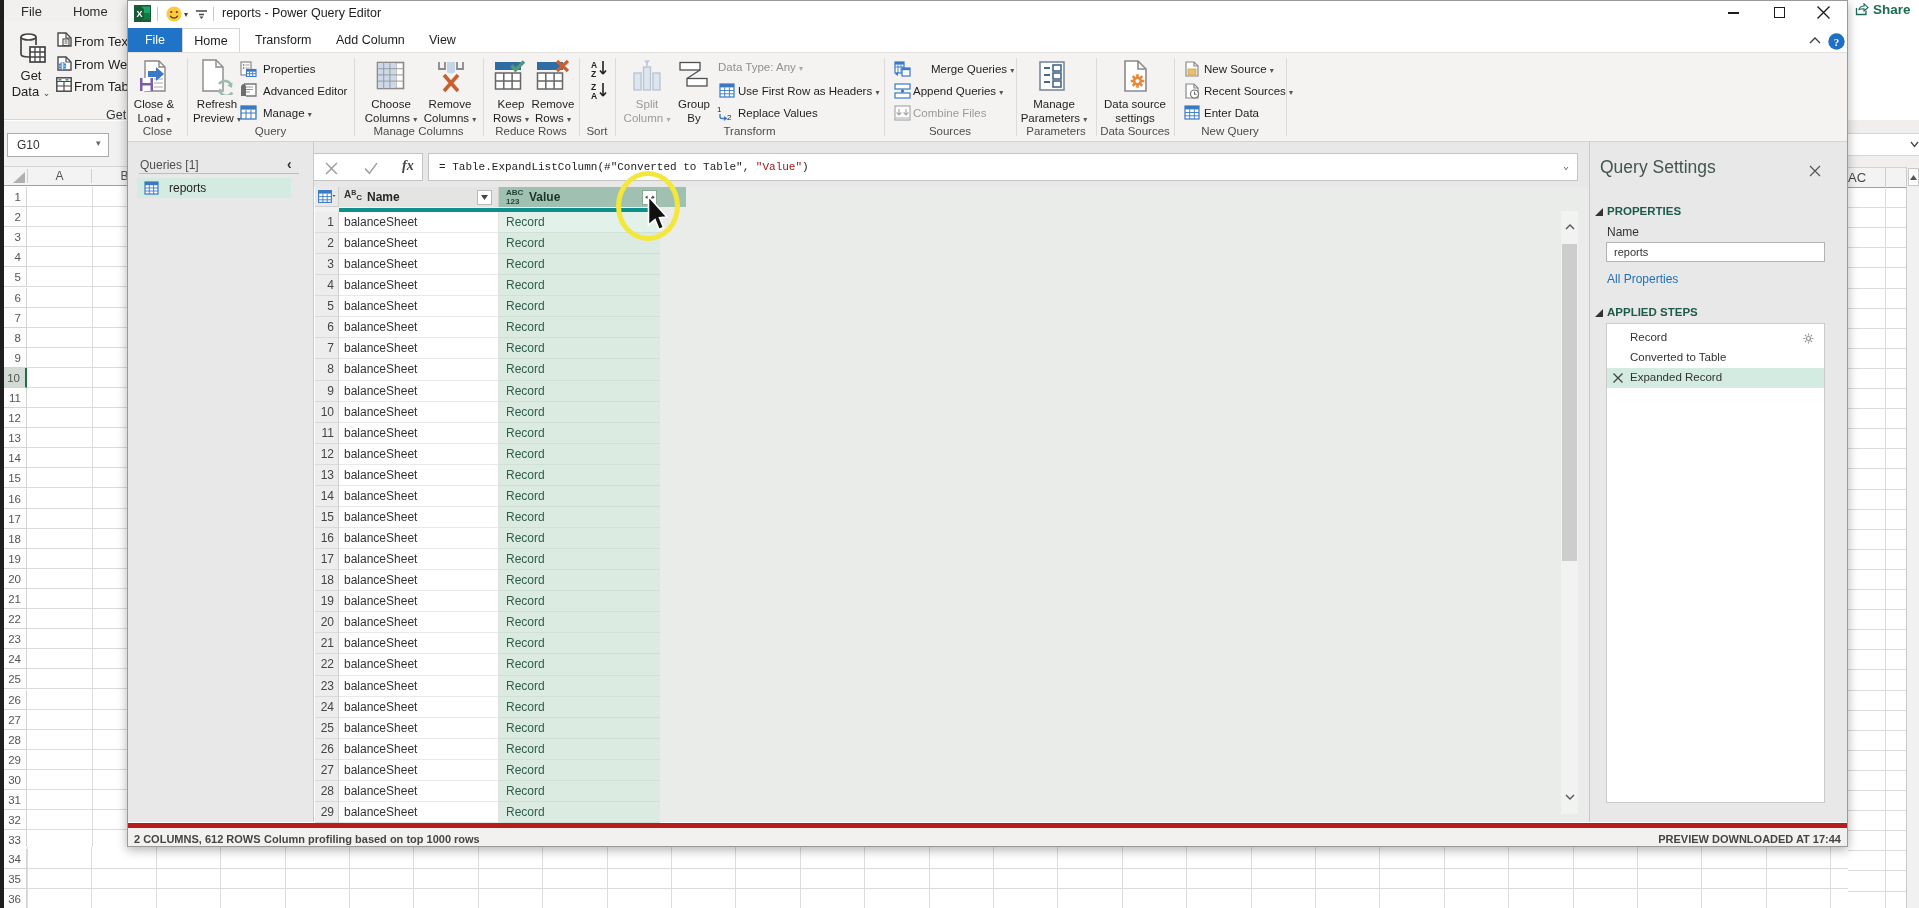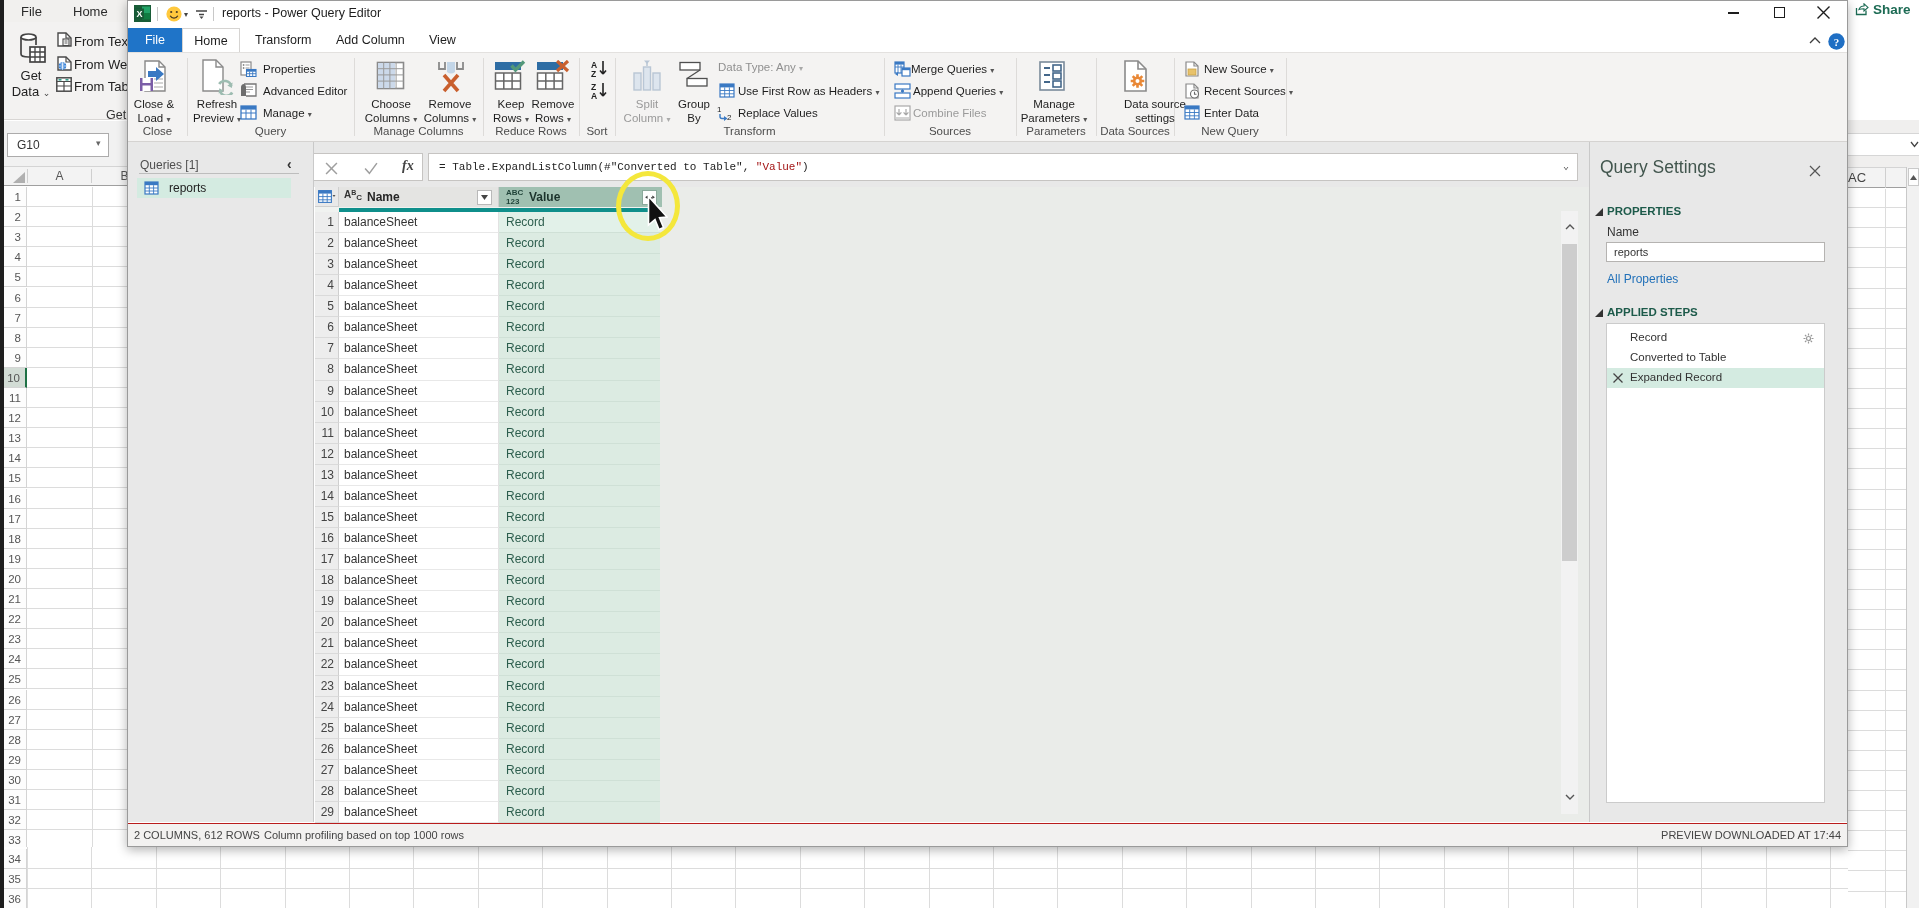--- a/index.html
+++ b/index.html
@@ -433,21 +433,21 @@
     <div class="rglbl" style="left:487px;width:269px;">Transform</div>
 
     <svg class="abs" style="left:766px;top:8px;" width="17" height="16" viewBox="0 0 17 16">
       <rect x="1" y="1" width="9" height="11" fill="#fff" stroke="#3a79c3" stroke-width="1.2"></rect>
       <rect x="1" y="1" width="9" height="2.6" fill="#3a79c3"></rect>
       <path d="M1 6 h9 M4 3.6 v8.4 M7 3.6 v8.4" stroke="#3a79c3" stroke-width="0.9"></path>
       <rect x="8" y="7" width="8" height="8" fill="#fff" stroke="#3a79c3" stroke-width="1.2"></rect>
       <rect x="8" y="7" width="8" height="2.2" fill="#3a79c3"></rect>
       <path d="M1 13 l3 2 v-4 z" fill="#3a79c3"></path>
     </svg>
-    <span class="rtext-item" style="left:783px;top:10px;">Merge Queries <span class="caret">▾</span></span>
+    <span class="rtext-item" style="left:803px;top:10px;">Merge Queries <span class="caret">▾</span></span>
     <svg class="abs" style="left:766px;top:30px;" width="17" height="16" viewBox="0 0 17 16">
       <rect x="1" y="1" width="15" height="5" fill="#fff" stroke="#3a79c3" stroke-width="1.2"></rect>
       <rect x="1" y="10" width="15" height="5" fill="#fff" stroke="#3a79c3" stroke-width="1.2"></rect>
       <path d="M8.5 6.5 v3" stroke="#3a79c3" stroke-width="1.2"></path>
       <circle cx="8.5" cy="8" r="1.6" fill="#3a79c3"></circle>
     </svg>
     <span class="rtext-item" style="left:785px;top:32px;">Append Queries <span class="caret">▾</span></span>
     <svg class="abs" style="left:766px;top:52px;" width="17" height="16" viewBox="0 0 17 16">
       <rect x="1" y="1" width="15" height="14" fill="#fff" stroke="#a9a9a9" stroke-width="1.2"></rect>
       <path d="M5 4 v6 M5 10 l-2.4 -2.6 M5 10 l2.4 -2.6 M12 4 v6 M12 10 l-2.4 -2.6 M12 10 l2.4 -2.6 M2 13 h13" stroke="#a9a9a9" stroke-width="1.2" fill="none"></path>
@@ -469,21 +469,21 @@
       <path d="M4 2 h13 l8 8 v22 h-21 z" fill="#fff" stroke="#8a8a8a" stroke-width="1.6"></path>
       <path d="M17 2 v8 h8" fill="none" stroke="#8a8a8a" stroke-width="1.6"></path>
       <g fill="#e98836">
         <circle cx="16.5" cy="22" r="4.6"></circle>
         <g stroke="#e98836" stroke-width="2.6">
           <path d="M16.5 15.2 v13.6 M9.7 22 h13.6 M11.7 17.2 l9.6 9.6 M21.3 17.2 l-9.6 9.6"></path>
         </g>
       </g>
       <circle cx="16.5" cy="22" r="2" fill="#fff"></circle>
     </svg>
-    <div class="rbtxt" style="left:968px;top:44px;width:78px;margin-left:20px;">Data source<br>settings</div>
+    <div class="rbtxt" style="left:968px;top:44px;width:78px;">Data source<br>settings</div>
     <div class="rglbl" style="left:968px;width:78px;">Data Sources</div>
 
     <svg class="abs" style="left:1056px;top:8px;" width="16" height="16" viewBox="0 0 16 16">
       <path d="M2 1 h8 l4 4 v10 h-12 z" fill="#fff" stroke="#8a8a8a" stroke-width="1.2"></path>
       <path d="M10 1 v4 h4" fill="none" stroke="#8a8a8a" stroke-width="1.2"></path>
       <rect x="4" y="8" width="8" height="6" fill="#e8c26a" stroke="#c9a24a" stroke-width="0.8"></rect>
     </svg>
     <span class="rtext-item" style="left:1076px;top:10px;">New Source <span class="caret">▾</span></span>
     <svg class="abs" style="left:1056px;top:30px;" width="16" height="16" viewBox="0 0 16 16">
       <path d="M2 1 h8 l4 4 v10 h-12 z" fill="#fff" stroke="#8a8a8a" stroke-width="1.2"></path>
@@ -543,21 +543,21 @@
     </div>
     <div class="abs" style="left:24px;top:0;width:160px;height:20px;background:#e4e4e2;border-right:1px solid #cfcfcf;">
       <span class="abs" style="left:5px;top:2px;font-size:10px;font-weight:bold;color:#333;">A<span style="font-size:7px;vertical-align:3px;">B</span><span style="font-size:8px;vertical-align:-2px;">C</span></span>
       <span class="abs" style="left:28px;top:3px;font-size:12px;font-weight:bold;color:#262626;">Name</span>
       <div class="abs" style="left:138px;top:2.5px;width:15px;height:15px;background:#fff;border:1px solid #b9b9b9;">
         <svg style="display:block;margin:4px auto 0;" width="7" height="5" viewBox="0 0 7 5">
             <path d="M0 0 h7 l-3.5 5 z" fill="#444"></path>
           </svg>
       </div>
     </div>
-    <div class="abs" style="left:184px;top:0;width:163px;height:20px;background:#a0c0b1;">
+    <div class="abs" style="left:184px;top:0;width:187px;height:20px;background:#a0c0b1;">
       <span class="abs" style="left:7px;top:1px;font-size:8px;font-weight:bold;color:#21443a;line-height:9px;">ABC<br>123</span>
       <span class="abs" style="left:30px;top:3px;font-size:12px;font-weight:bold;color:#1c332c;">Value</span>
       <div class="abs" style="left:143px;top:2.5px;width:15px;height:15px;background:#fdfdfd;border:1px solid #8aa99b;">
         <svg style="display:block;margin:1.5px auto 0;" width="12" height="11" viewBox="0 0 12 11">
           <path d="M5.1 10.5 L5.1 7.2 Q5.1 5.2 3.7 5.2 L3.4 5.2" fill="none" stroke="#3d3d3d" stroke-width="1"></path>
           <path d="M3.7 3.5 L1.1 5.2 L3.7 6.9 z" fill="#3d3d3d"></path>
           <path d="M6.9 10.5 L6.9 7.2 Q6.9 5.2 8.3 5.2 L8.6 5.2" fill="none" stroke="#3d3d3d" stroke-width="1"></path>
           <path d="M8.3 3.5 L10.9 5.2 L8.3 6.9 z" fill="#3d3d3d"></path>
         </svg>
       </div>
@@ -700,21 +700,21 @@
       </div>
       <div class="abs" style="left:0;top:44px;width:217px;height:20px;background:#d4ebe1;">
         <svg class="abs" style="left:6px;top:5px;" width="10" height="10" viewBox="0 0 10 10">
             <path d="M0.5 0.5 L9.5 9.5 M9.5 0.5 L0.5 9.5" stroke="#444" stroke-width="1.3"></path>
           </svg>
         <span class="abs" style="left:23px;top:3px;font-size:11.5px;color:#333;">Expanded Record</span>
       </div>
     </div>
   </div>
 
-  <div class="abs" id="statusbar" style="left:0;top:822px;width:1719px;height:23px;background:#f2f1f0;border-top:1px solid #b91c1c;">
+  <div class="abs" id="statusbar" style="left:0;top:822px;width:1719px;height:23px;background:#f2f1f0;border-top:5px solid #b91c1c;font-weight:bold;">
     <span class="abs" style="left:6px;top:5px;font-size:11px;color:#444;">2 COLUMNS, 612 ROWS</span>
     <span class="abs" style="left:136px;top:5px;font-size:11px;color:#444;">Column profiling based on top 1000 rows</span>
     <span class="abs" style="right:6px;top:5px;font-size:11px;color:#444;">PREVIEW DOWNLOADED AT 17:44</span>
   </div>
 </div>
 
 <div class="abs" style="left:616px;top:171px;width:64px;height:70px;border:5px solid #f4e73c;border-radius:50%;z-index:50;"></div>
 <svg class="abs" style="left:646px;top:195px;z-index:51;" width="22" height="38" viewBox="0 0 22 38">
   <path d="M2.5 1.5 L2.5 30 L9 24.5 L13 34.5 L17.5 32.5 L13.5 22.8 L21 22 Z" fill="#111" stroke="#fff" stroke-width="1.6"></path>
 </svg>

